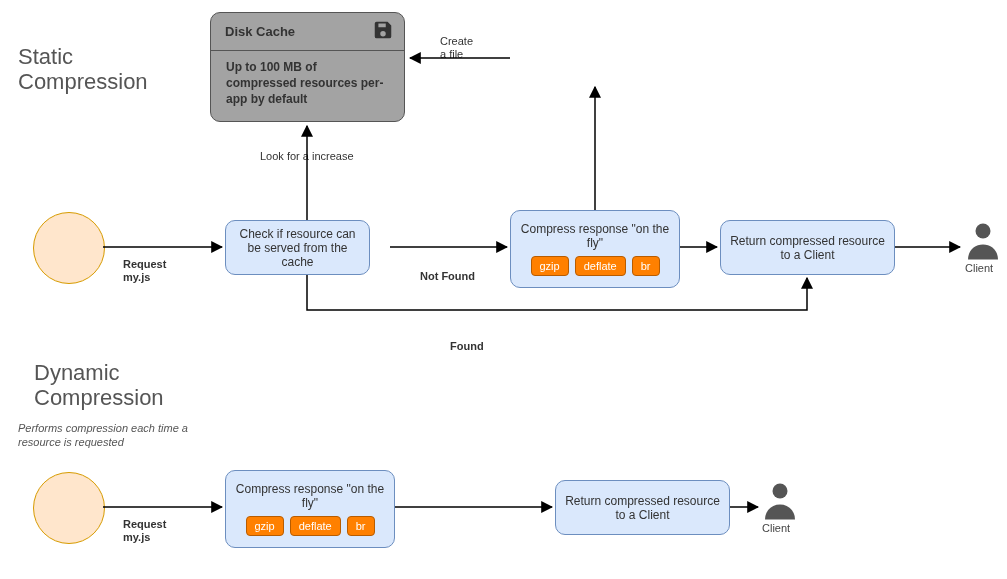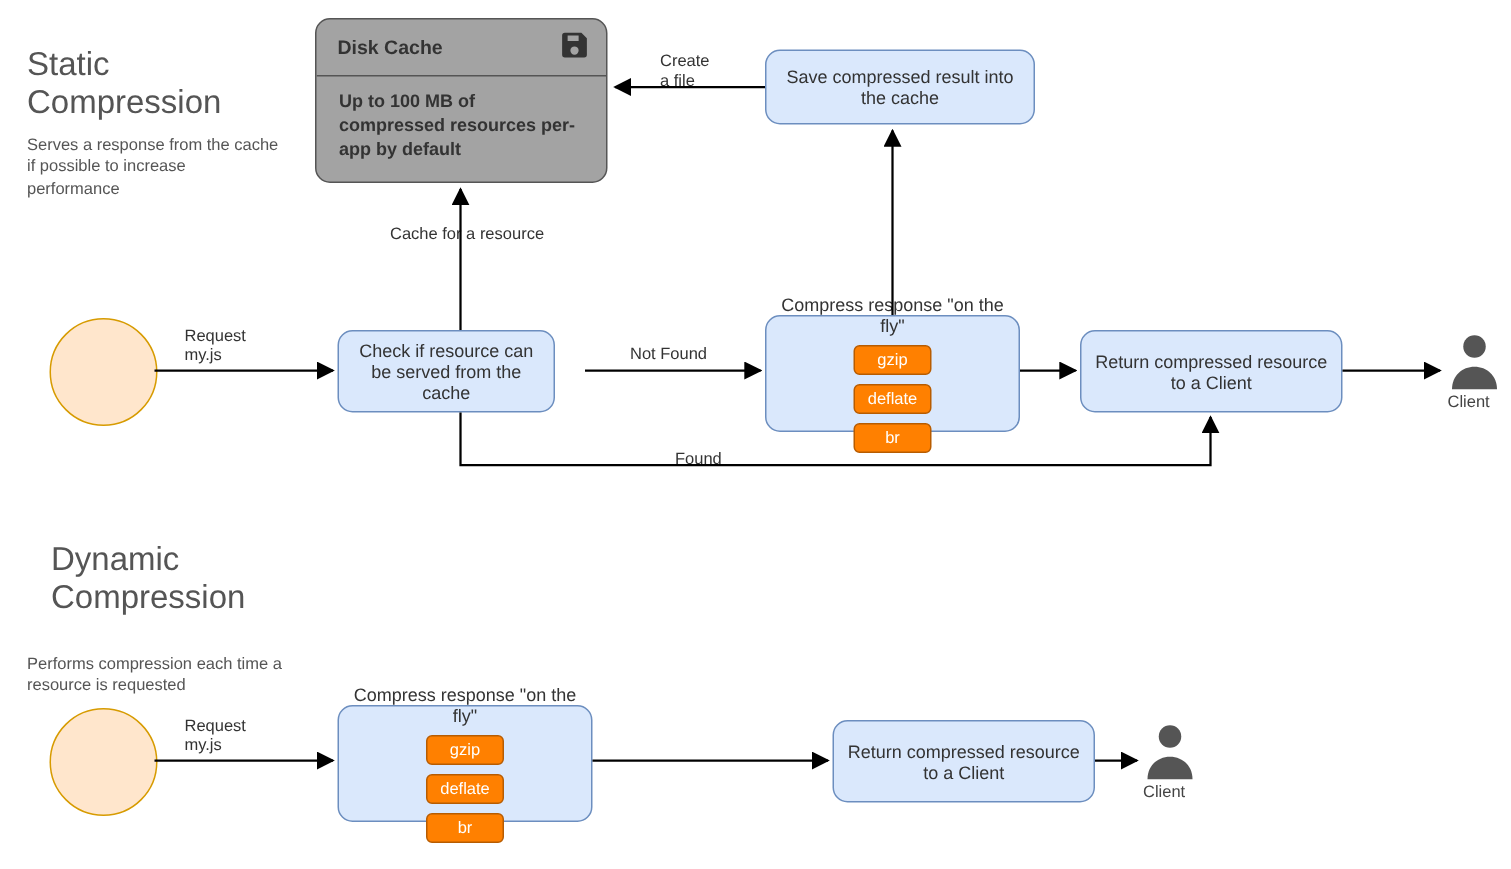--- a/index.html
+++ b/index.html
@@ -67,59 +67,57 @@
   }
   .circle {
     background: #ffe6cc;
     border: 1px solid #d79b00;
     border-radius: 50%;
   }
   .chip-row {
     display: flex;
     gap: 6px;
     margin-top: 6px;
-    flex-direction: column;
   }
   .chip {
     background: #ff8000;
     color: #fff;
     font-size: 11px;
     border-radius: 4px;
     padding: 3px 8px;
     border: 1px solid #b85c00;
   }
   .label {
     font-size: 11px;
     color: #333;
     line-height: 1.2;
   }
-  .bold { font-weight: normal; }
+  .bold { font-weight: bold; margin-top: 40px; }
   svg.arrows {
     position: absolute;
     left: 0; top: 0;
     width: 1007px;
     height: 579px;
     pointer-events: none;
   }
   .client-lbl {
     font-size: 11px;
     color: #444;
     text-align: left;
   }
 </style>
 </head>
 <body>
 
 <div class="stage">
 
-  <div class="abs title" style="left:18px; top:30px;">
+  <div class="abs title" style="left:18px; top:44px;">
     <span>Static</span><br>
     <span>Compression</span>
   </div>
-  <div class="abs subtitle" style="left:18px; top:90px; width:170px;">Serves a response from the cache if possible to increase performance</div>
 
   <div class="abs circle" style="left:33px; top:212px; width:70px; height:70px;"></div>
 
   <div class="abs diskcache" style="left:210px; top:12px; width:195px; height:110px;">
     <div class="dc-head">
       <span>Disk Cache</span>
       <span>
         <svg width="22" height="22" viewBox="0 0 24 24">
             <path fill="#333" d="M17 3H5a2 2 0 0 0-2 2v14a2 2 0 0 0 2 2h14a2 2 0 0 0 2-2V7l-4-4zM7 5h8v4H7V5zm5 14a3 3 0 1 1 0-6 3 3 0 0 1 0 6z"></path>
           </svg>
@@ -134,49 +132,46 @@
 
   <div class="abs box" style="left:510px; top:210px; width:170px; height:78px;">
     <span>Compress response "on the fly"</span>
     <div class="chip-row">
       <span class="chip">gzip</span>
       <span class="chip">deflate</span>
       <span class="chip">br</span>
     </div>
   </div>
 
-  <div class="abs box" style="left:510px; top:33px; width:180px; height:50px;">
-    <span>Save compressed result into the cache</span>
-  </div>
 
   <div class="abs box" style="left:720px; top:220px; width:175px; height:55px;">
     <span>Return compressed resource to a Client</span>
   </div>
 
   <div class="abs" style="left:965px; top:220px;">
     <svg width="36" height="40" viewBox="0 0 24 26">
         <circle cx="12" cy="7" r="5" fill="#555"></circle>
         <path d="M2 26c0-6 4.5-10 10-10s10 4 10 10H2z" fill="#555"></path>
       </svg>
   </div>
   <div class="abs client-lbl" style="left:965px; top:262px; width:36px;">Client</div>
 
   <div class="abs label bold" style="left:123px; top:218px; width:70px; white-space:pre-line;">Request
 my.js</div>
-  <div class="abs label" style="left:260px; top:150px; width:110px;">Cache for a resource</div>
+  <div class="abs label" style="left:260px; top:150px; width:110px;">Look for a increase</div>
   <div class="abs label bold" style="left:420px; top:230px; width:70px;">Not Found</div>
   <div class="abs label bold" style="left:450px; top:300px; width:60px;">Found</div>
   <div class="abs label" style="left:440px; top:35px; width:55px; white-space:pre-line;">Create
 a file</div>
 
   <div class="abs title" style="left:34px; top:360px;">
     <span>Dynamic</span><br>
     <span>Compression</span>
   </div>
-  <div class="abs subtitle" style="left:18px; top:436px; width:180px;">Performs compression each time a resource is requested</div>
+  <div class="abs subtitle" style="left:18px; top:421px; width:180px;font-style:italic;">Performs compression each time a resource is requested</div>
 
   <div class="abs circle" style="left:33px; top:472px; width:70px; height:70px;"></div>
 
   <div class="abs box" style="left:225px; top:470px; width:170px; height:78px;">
     <span>Compress response "on the fly"</span>
     <div class="chip-row">
       <span class="chip">gzip</span>
       <span class="chip">deflate</span>
       <span class="chip">br</span>
     </div>

